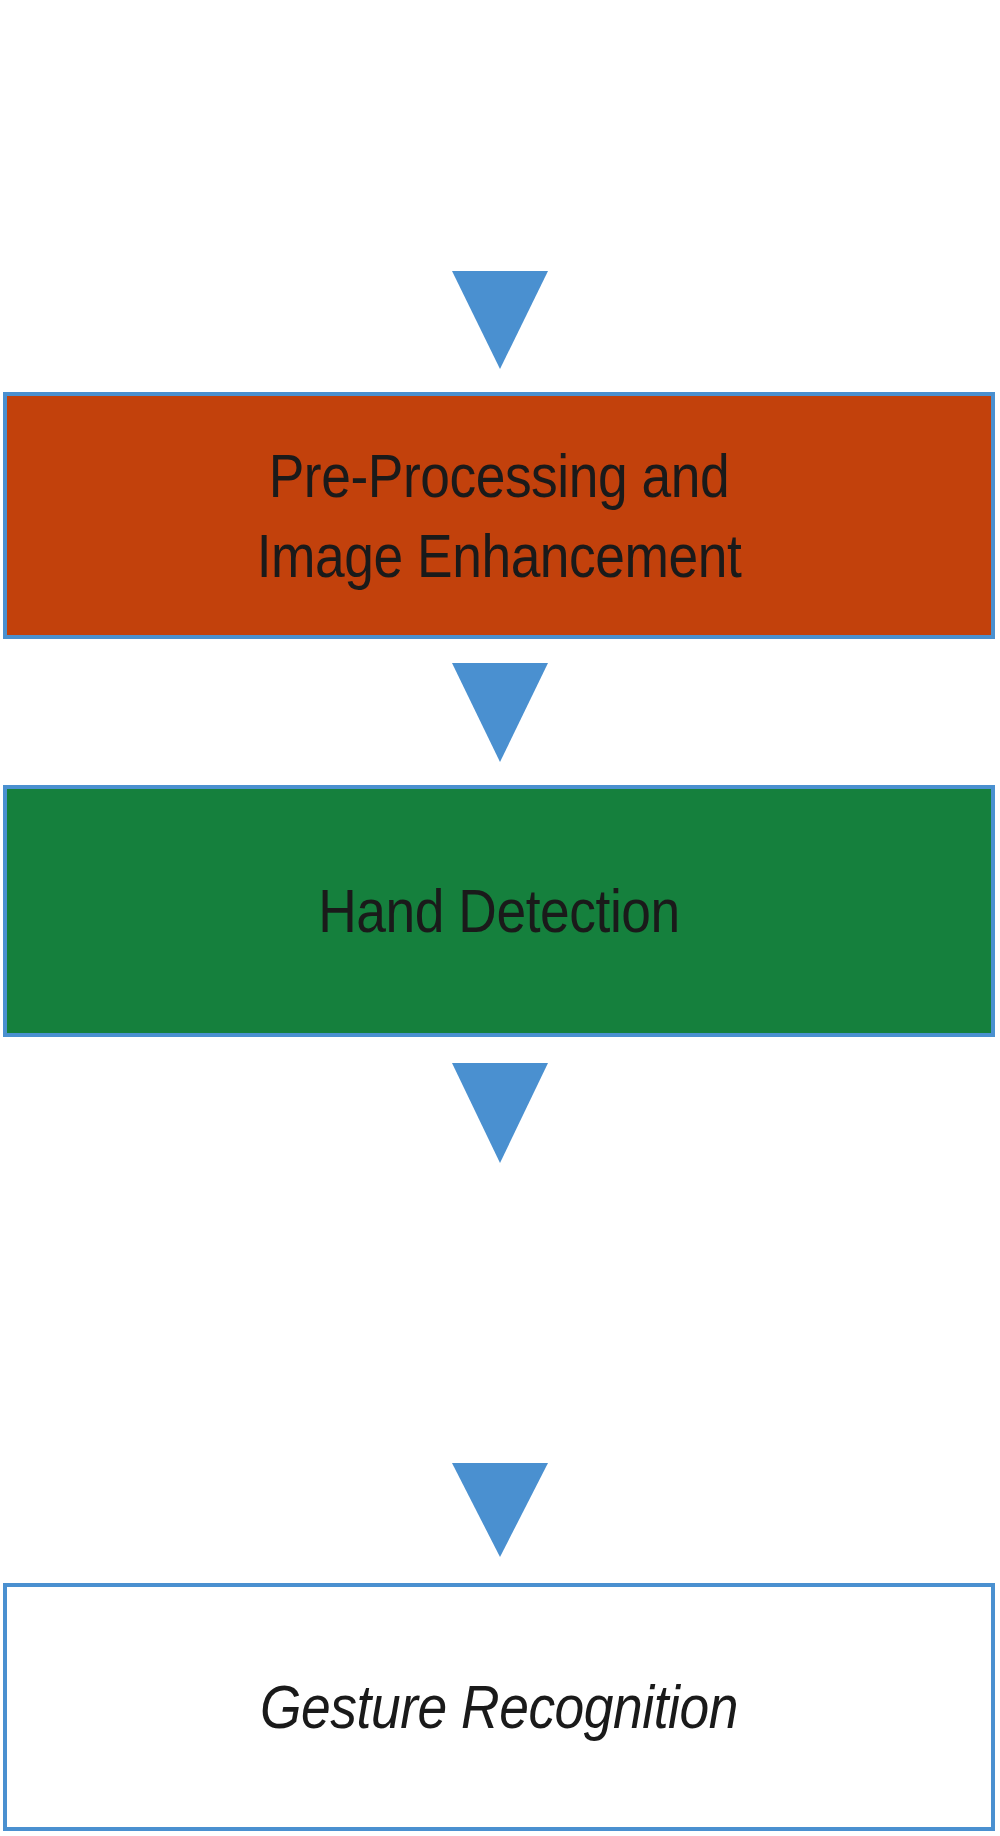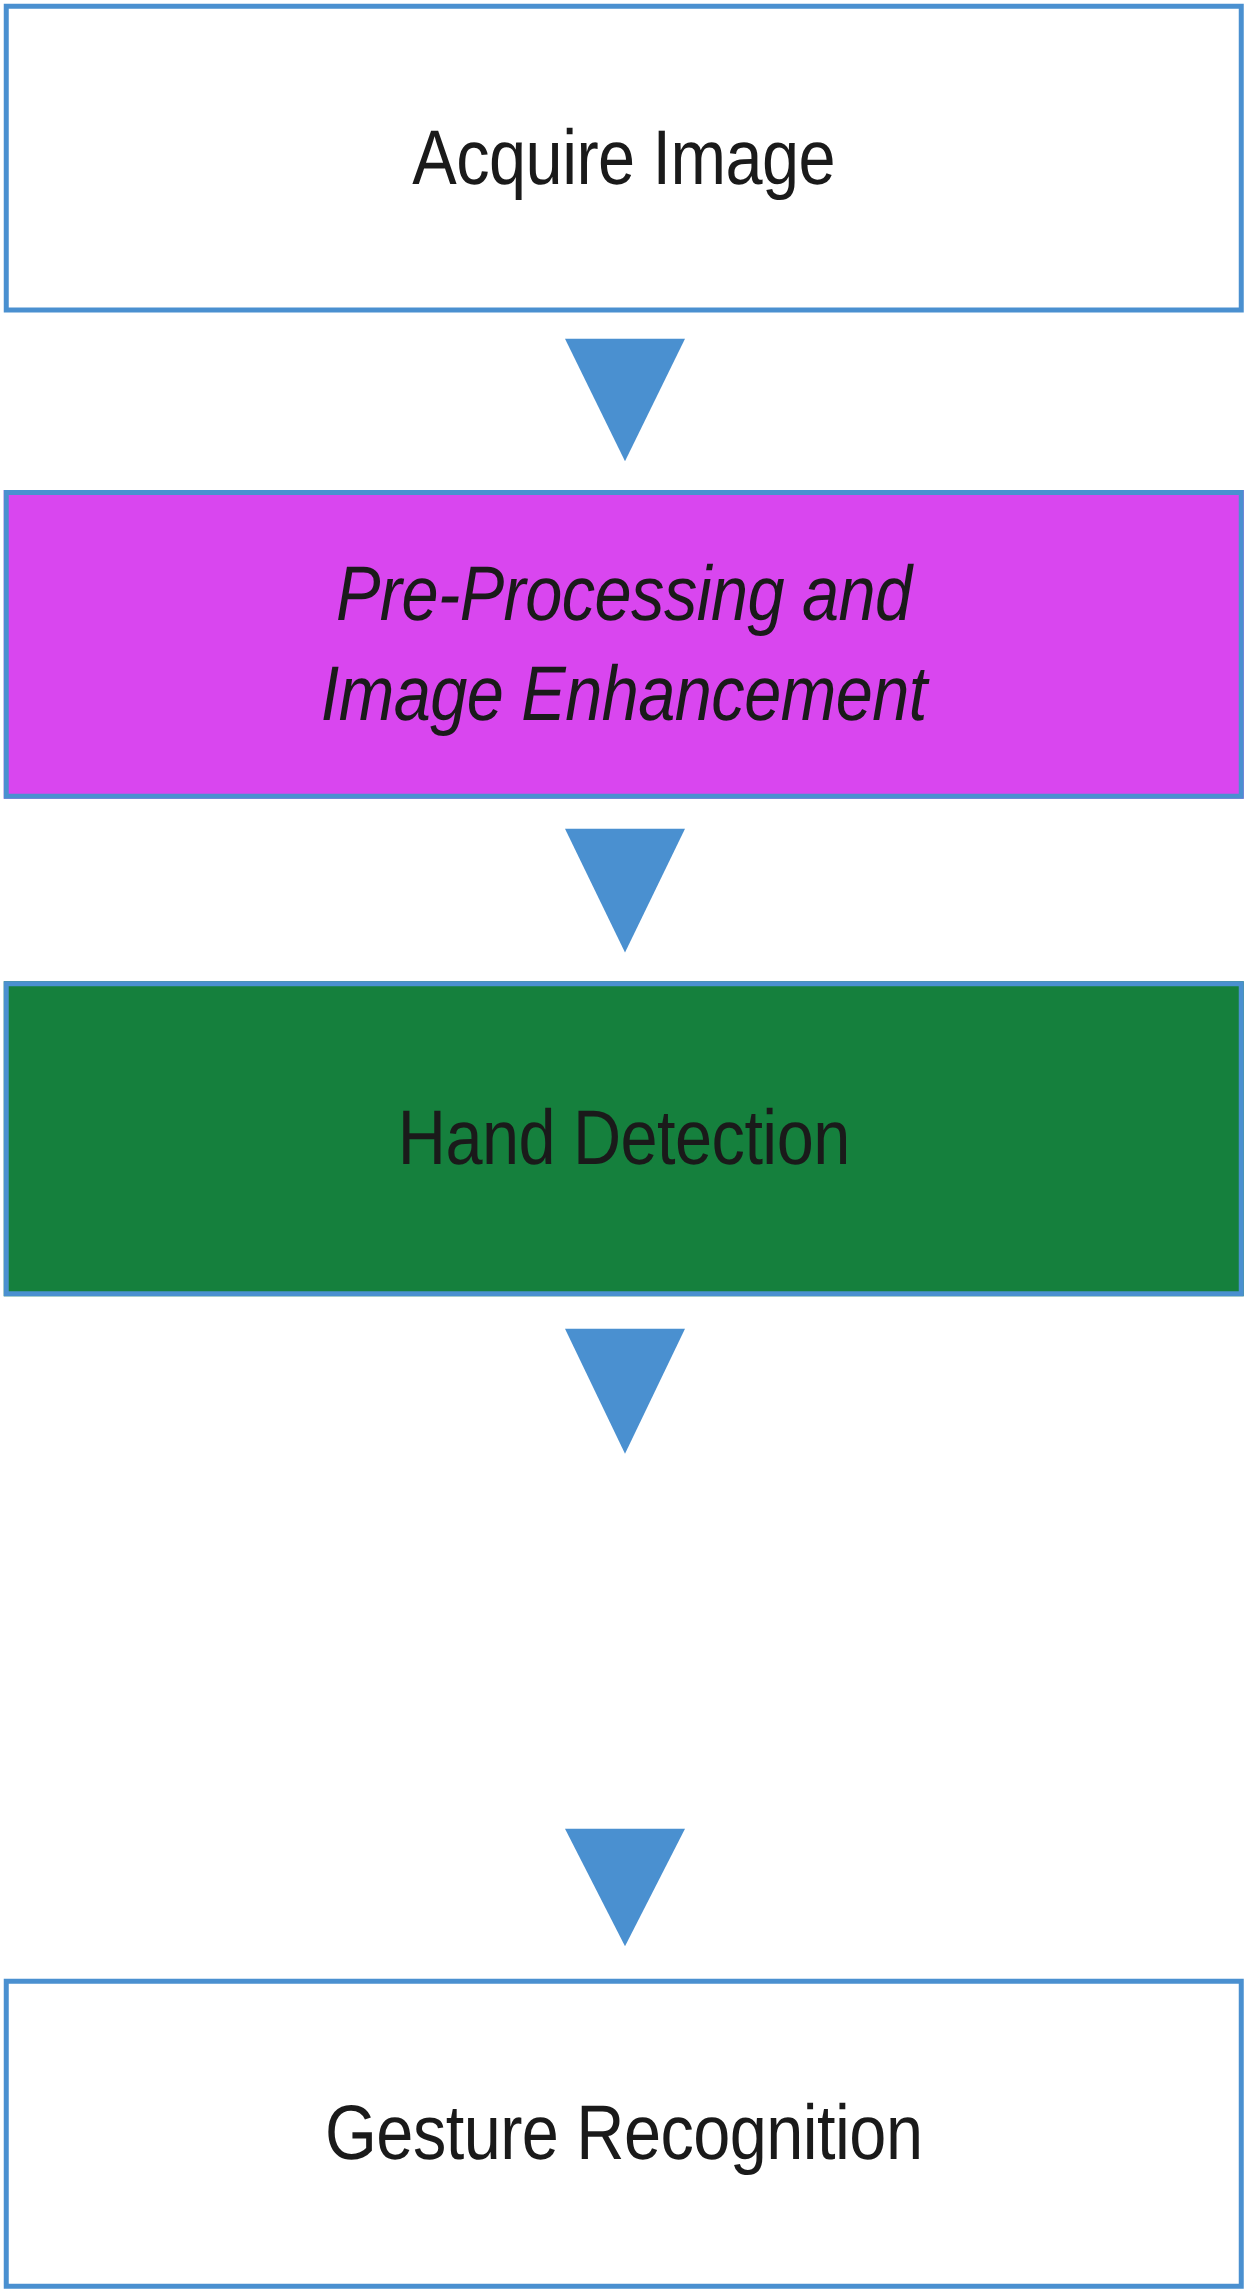--- a/index.html
+++ b/index.html
@@ -50,39 +50,36 @@
     width: 0;
     height: 0;
     border-left: 48px solid transparent;
     border-right: 48px solid transparent;
   }
   
   #node-0 { top: 3px;    height: 247px; }
   #node-1 { top: 392px;  height: 247px; }
   #node-2 { top: 785px;  height: 252px; }
   #node-3 { top: 1187px; height: 256px; }
-  #node-4 { top: 1583px; height: 248px; }
+  #node-4 { top: 1583px; height: 248px; font-style: italic; }
 
   #arrow-0 { top: 271px;  left: 452px; border-top: 98px solid #4a90d0; }
   #arrow-1 { top: 663px;  left: 452px; border-top: 99px solid #4a90d0; }
   #arrow-2 { top: 1063px; left: 452px; border-top: 100px solid #4a90d0; }
   #arrow-3 { top: 1463px; left: 452px; border-top: 94px solid #4a90d0; }
 </style>
 </head>
 <body>
 
 <div id="flow" style="background: rgb(255, 255, 255);">
 
-  <div class="node" id="node-0" style="border-color: rgb(74, 144, 208); background: rgb(255, 255, 255);">
-    <span class="node-label" style="color: rgb(26, 26, 26);">Acquire Image</span>
-  </div>
 
   <div class="connector" id="arrow-0" style="border-top-color: rgb(74, 144, 208);"></div>
 
-  <div class="node" id="node-1" style="border-color: rgb(74, 144, 208); background: #d946ef; font-style: italic;">
+  <div class="node" id="node-1" style="border-color: rgb(74, 144, 208); background: #c2410c;">
     <span class="node-label" style="color: rgb(26, 26, 26);">Pre-Processing and
 Image Enhancement</span>
   </div>
 
   <div class="connector" id="arrow-1" style="border-top-color: rgb(74, 144, 208);"></div>
 
   <div class="node" id="node-2" style="border-color: rgb(74, 144, 208); background: #15803d;">
     <span class="node-label" style="color: rgb(26, 26, 26);">Hand Detection</span>
   </div>
 

